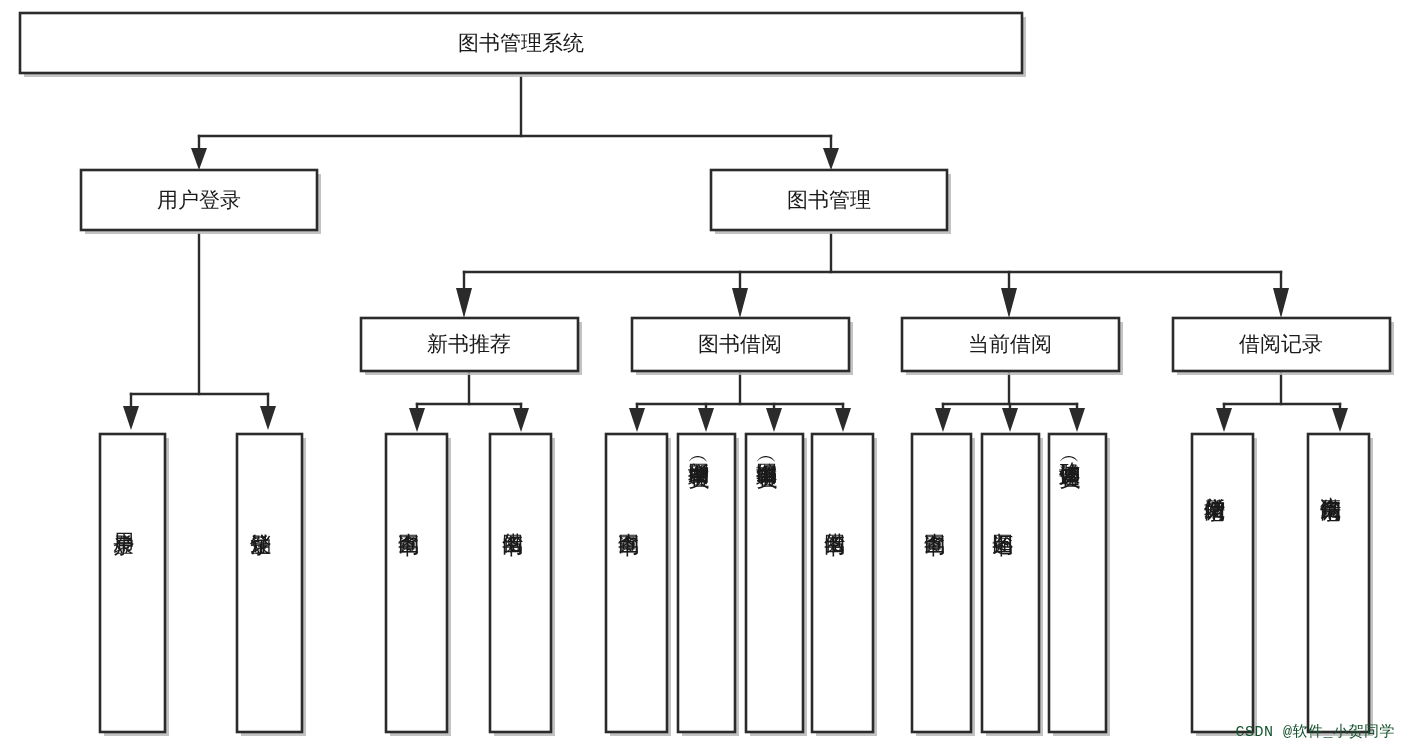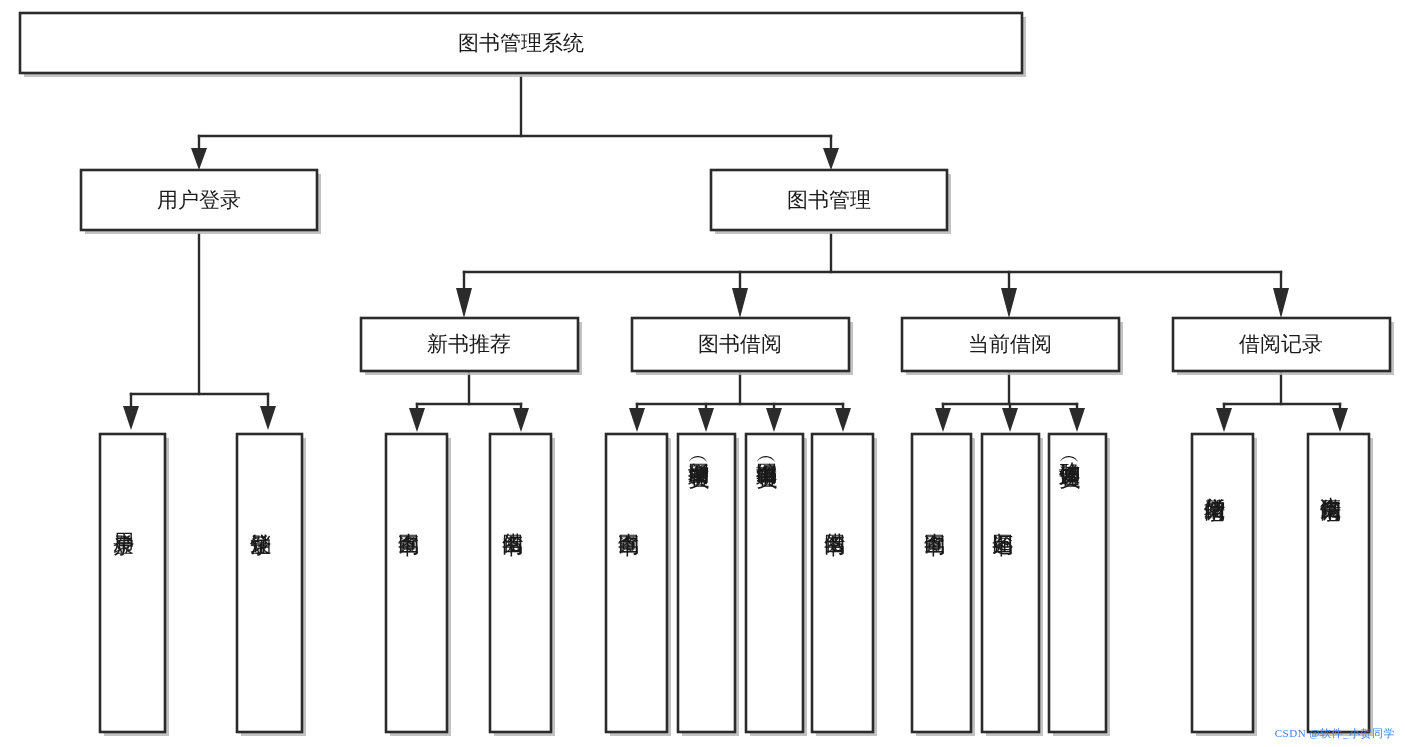--- a/index.html
+++ b/index.html
@@ -60,23 +60,23 @@
     color: #1a1a1a;
     letter-spacing: 1px;
     white-space: nowrap;
     pointer-events: none;
     text-align: start;
   }
   .watermark {
     position: absolute;
     right: 10px;
     bottom: 6px;
-    font-family: Liberation Serif, serif;
-    font-size: 11px;
-    color: #3b82f6;
+    font-family: Liberation Mono, monospace;
+    font-size: 15px;
+    color: #14532d;
     letter-spacing: 0.5px;
     user-select: none;
   }
 </style>
 </head>
 <body>
 
 <div id="stage">
 
   <svg id="diagram-svg" viewBox="0 0 1405 747">

